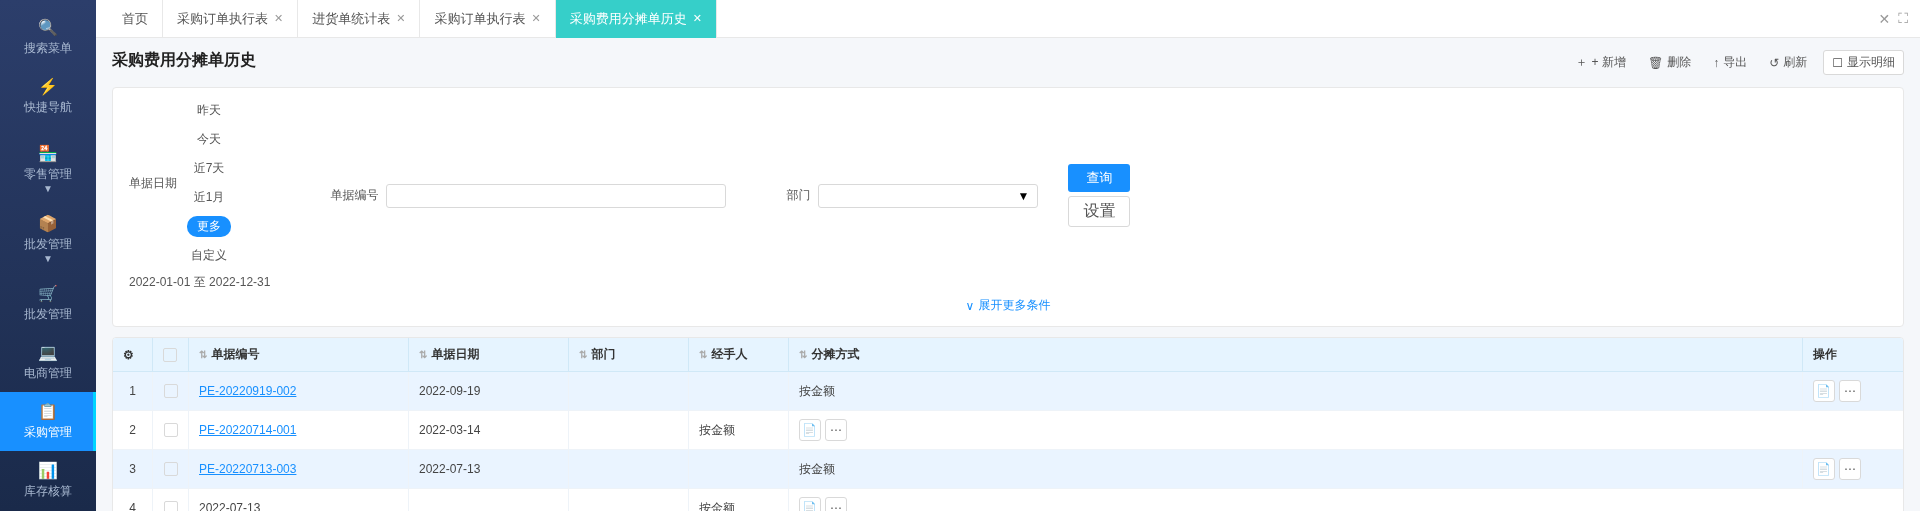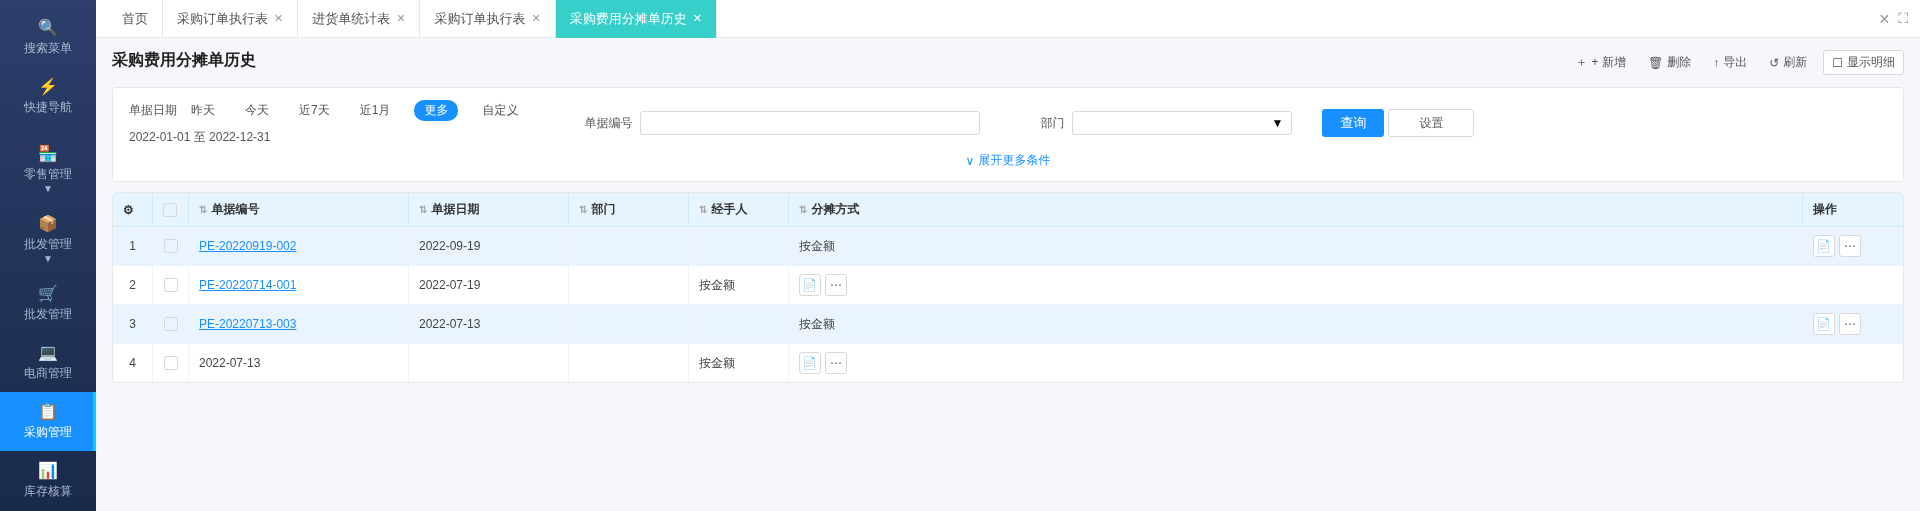--- a/index.html
+++ b/index.html
@@ -142,21 +142,22 @@
       margin-bottom: 6px;
     }
     .filter-label {
       font-size: 12px;
       color: #555;
       white-space: nowrap;
     }
     .filter-tags {
       display: flex;
       align-items: center;
-      gap: 18px;
+      gap: 8px;
+      flex-direction: column;
     }
     .filter-tag {
       font-size: 12px;
       color: #555;
       cursor: pointer;
       padding: 2px 6px;
       border-radius: 3px;
     }
     .filter-tag.active {
       background: #1890ff;
@@ -197,22 +198,22 @@
       border-radius: 3px;
       padding: 5px 18px;
       font-size: 13px;
       cursor: pointer;
     }
     .setting-btn {
       background: #fff;
       color: #555;
       border: 1px solid #d9d9d9;
       border-radius: 3px;
-      padding: 4px 30px;
-      font-size: 12px;
+      padding: 4px 14px;
+      font-size: 16px;
       cursor: pointer;
     }
     .expand-btn {
       display: flex;
       align-items: center;
       gap: 4px;
       font-size: 12px;
       color: #1890ff;
       cursor: pointer;
       margin: 4px auto 0;
@@ -417,21 +418,21 @@
         </div>
 
         <div style="display:flex;align-items:center;gap:8px;margin-left:40px;">
           <span class="filter-label">部门</span>
           <div class="filter-select" style="width:220px;">
             <span></span>
             <span>▼</span>
           </div>
         </div>
 
-        <div style="display:flex;flex-direction:row;gap:4px;margin-left:10px;">
+        <div style="display:flex;flex-direction:column;gap:4px;margin-left:10px;">
           <button class="query-btn">查询</button>
           <button class="setting-btn">设置</button>
         </div>
       </div>
 
       <div class="expand-btn">
         <span>∨</span>
         <span>展开更多条件</span>
       </div>
     </div>
@@ -485,21 +486,21 @@
           <span class="row-action-btn">⋯</span>
         </div>
       </div>
 
       <div class="table-row">
         <div class="table-cell center">2</div>
         <div class="table-cell center">
           <span class="checkbox"></span>
         </div>
         <div class="table-cell link">PE-20220714-001</div>
-        <div class="table-cell">2022-07-19</div>
+        <div class="table-cell">2022-03-14</div>
         <div class="table-cell"></div>
         <div class="table-cell">按金额</div>
         <div class="table-cell">
           <span class="row-action-btn">📄</span>
           <span class="row-action-btn">⋯</span>
         </div>
       </div>
 
       <div class="table-row" style="background:#eaf4ff;">
         <div class="table-cell center">3</div>

